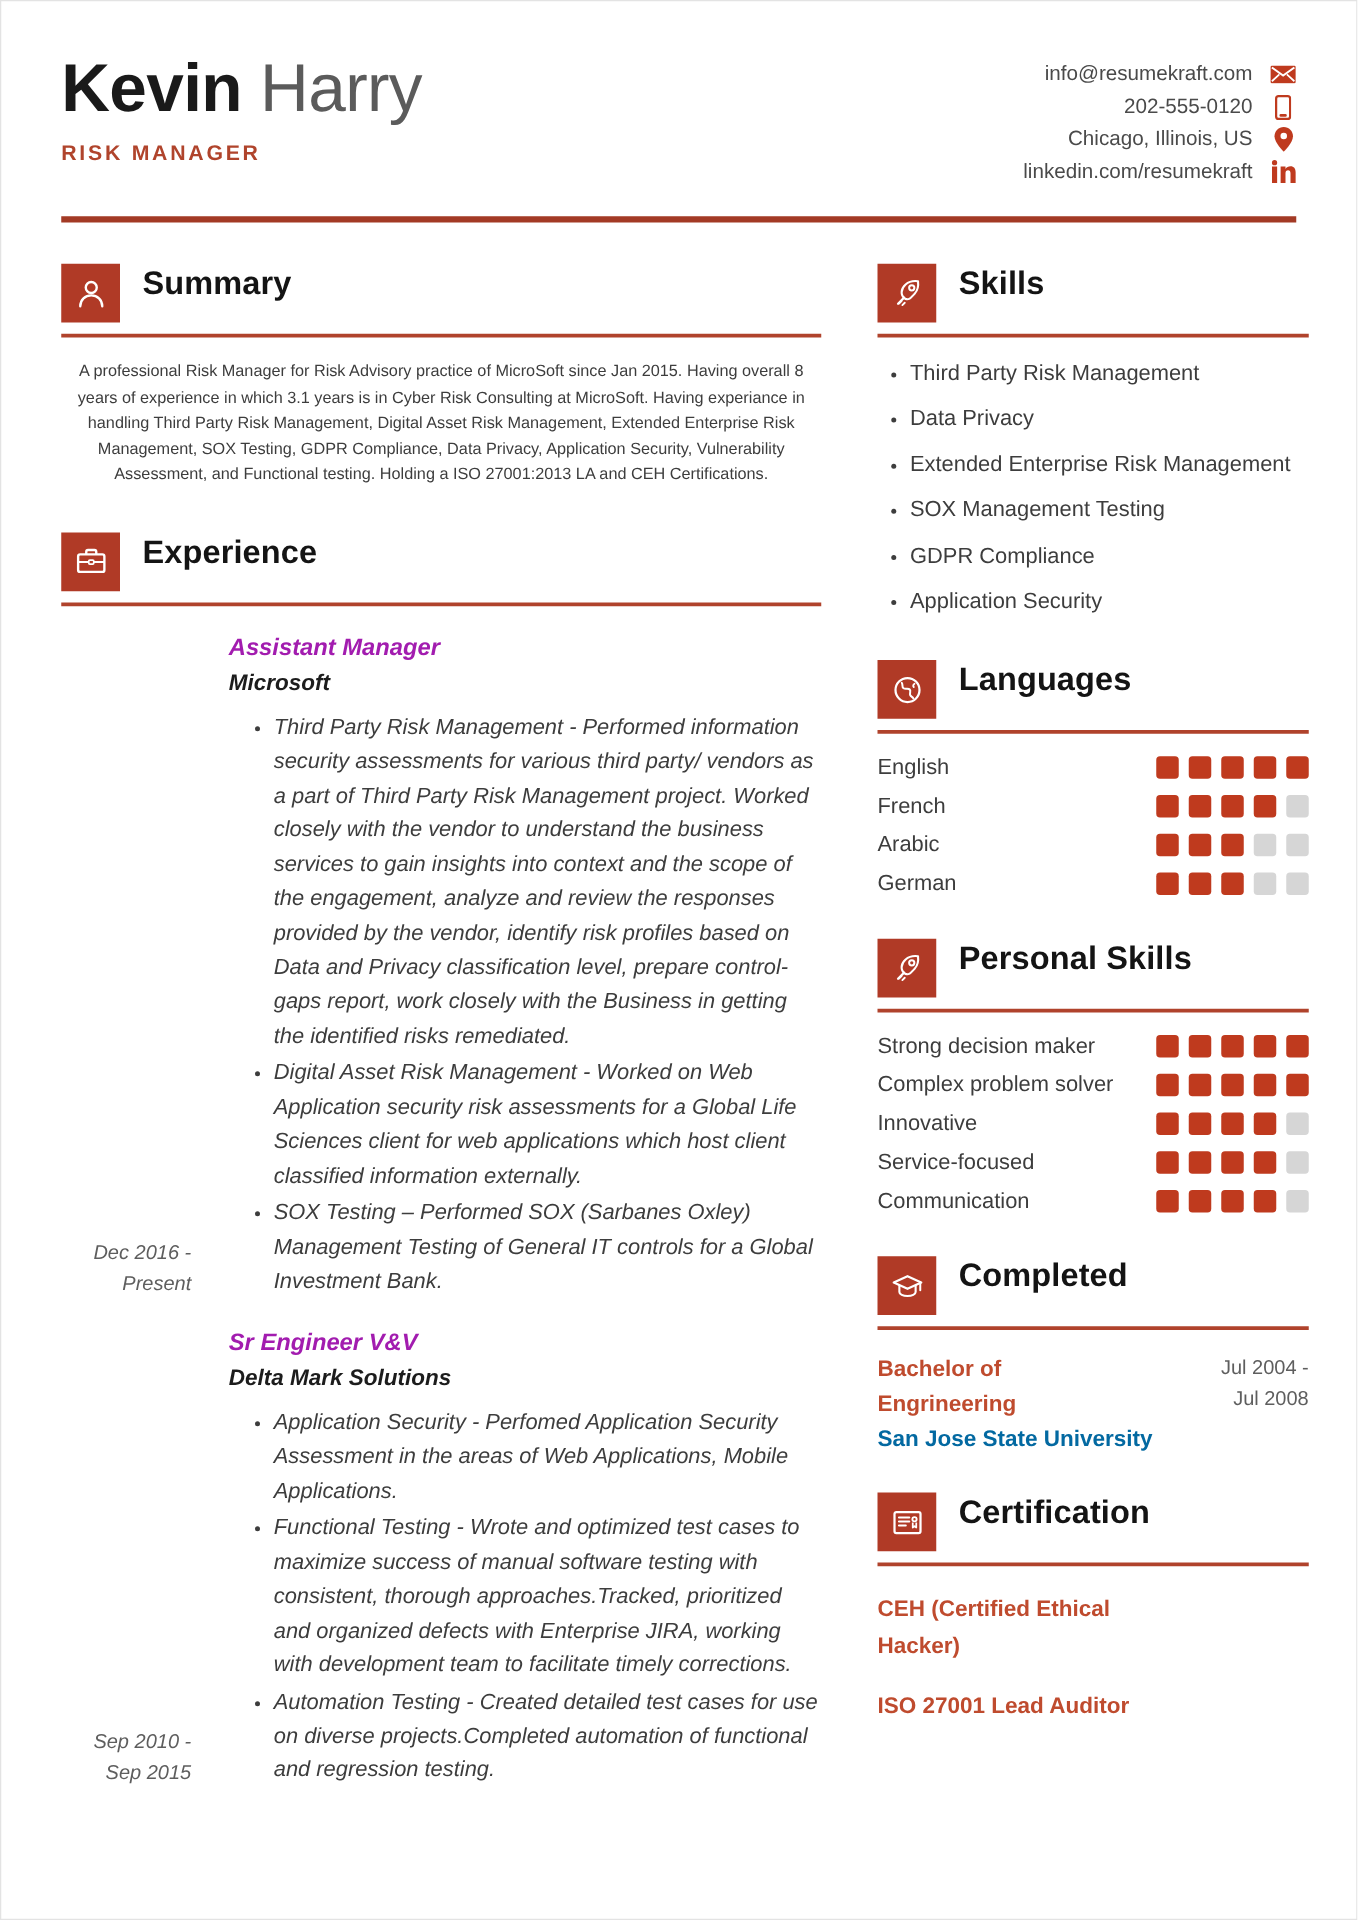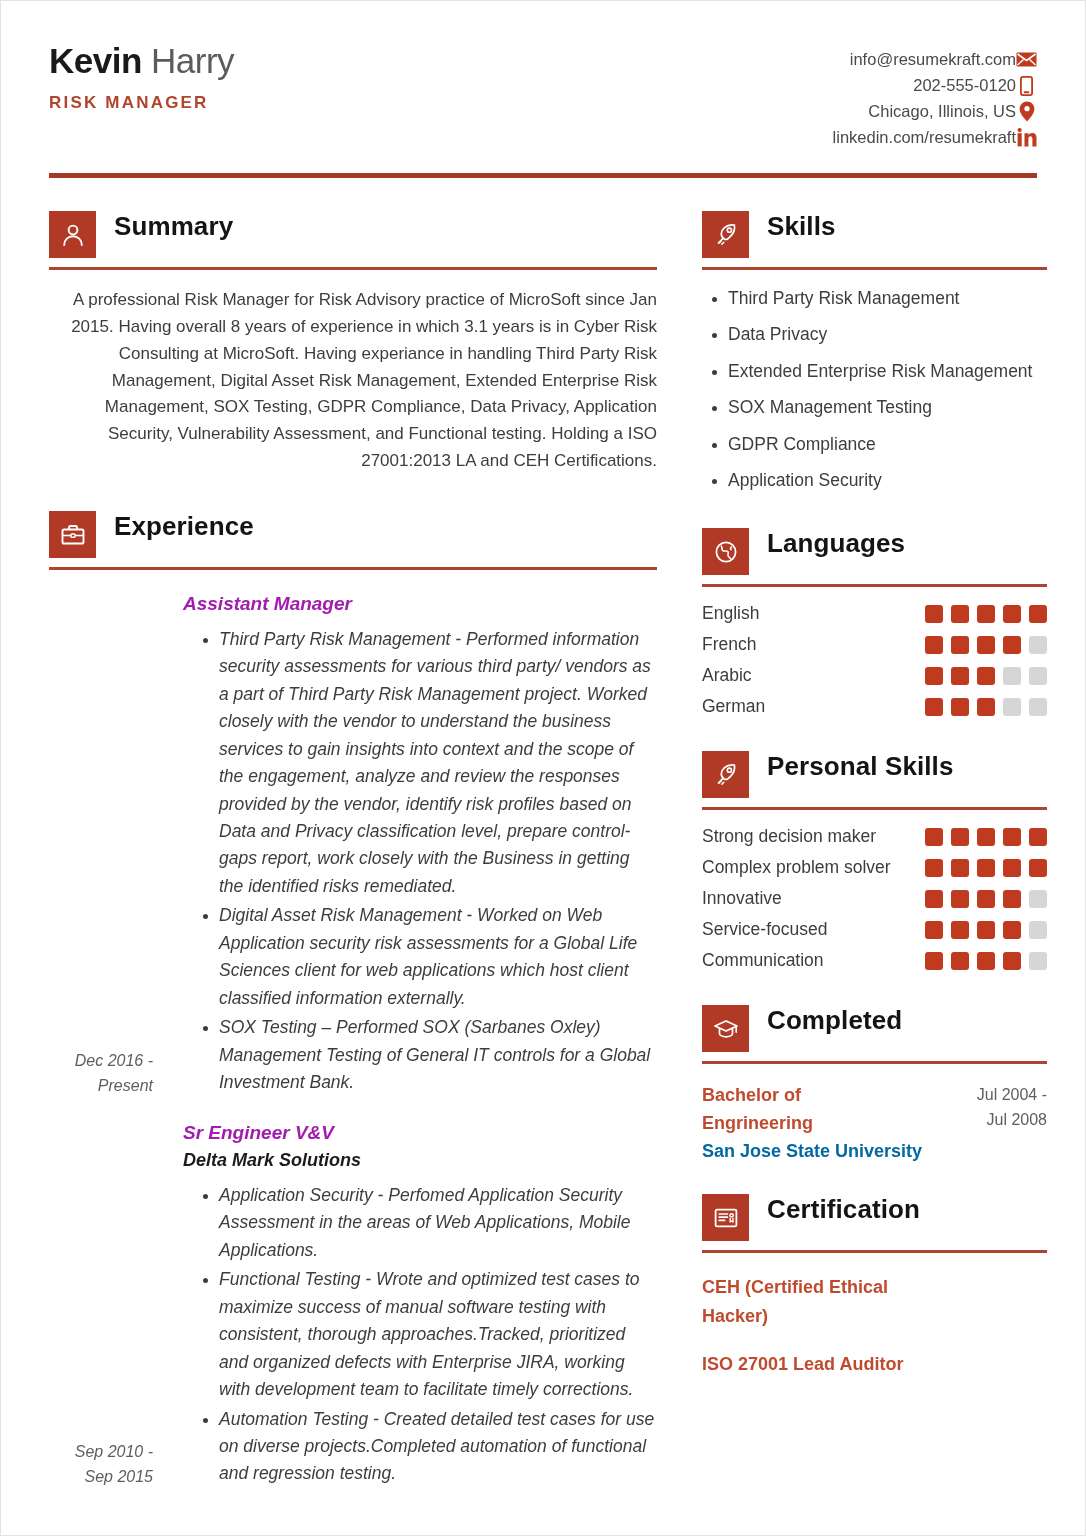--- a/index.html
+++ b/index.html
@@ -24,21 +24,21 @@
   
   .header {
     display: flex;
     align-items: flex-start;
     justify-content: space-between;
     padding: 38px 48px 0 48px;
     box-sizing: border-box;
   }
   .name-block { padding-top: 4px; }
   .full-name {
-    font-size: 35px;
+    font-size: 54px;
     line-height: 1.05;
     letter-spacing: -0.5px;
     white-space: nowrap;
   }
   .name-first { font-weight: bold; color: #1a1a1a; }
   .name-last  { font-weight: normal; color: #5b5b5b; }
   .job-title {
     margin-top: 13px;
     font-size: 17px;
     font-weight: bold;
@@ -50,20 +50,21 @@
   .contact-block {
     padding-top: 10px;
     display: flex;
     flex-direction: column;
     gap: 5px;
   }
   .contact-row {
     display: flex;
     align-items: center;
     justify-content: flex-end;
+    gap: 14px;
   }
   .contact-text {
     font-size: 16.5px;
     color: #4a4a4a;
     text-align: right;
     white-space: nowrap;
   }
   .contact-icon {
     width: 21px;
     height: 21px;
@@ -116,24 +117,24 @@
   }
   .section-rule {
     margin-top: 9px;
     height: 3px;
     background: #b0432c;
   }
 
   
   .summary-text {
     margin-top: 17px;
-    font-size: 17px;
+    font-size: 13px;
     line-height: 1.58;
     color: #3d3d3d;
-    text-align: right;
+    text-align: center;
   }
 
   
   .exp-entry {
     display: flex;
     margin-top: 22px;
     align-items: flex-end;
     font-style: italic;
   }
   .exp-dates {
@@ -349,20 +350,21 @@
         </div>
         <div class="section-rule"></div>
 
         <div class="exp-entry">
           <div class="exp-dates">
             <div>Dec 2016 -</div>
             <div>Present</div>
           </div>
           <div class="exp-main">
             <div class="exp-role">Assistant Manager</div>
+            <div class="exp-company">Microsoft</div>
             <ul class="exp-bullets">
               <li>Third Party Risk Management - Performed information security assessments for various third party/ vendors as a part of Third Party Risk Management project. Worked closely with the vendor to understand the business services to gain insights into context and the scope of the engagement, analyze and review the responses provided by the vendor, identify risk profiles based on Data and Privacy classification level, prepare control-gaps report, work closely with the Business in getting the identified risks remediated.</li>
               <li>Digital Asset Risk Management - Worked on Web Application security risk assessments for a Global Life Sciences client for web applications which host client classified information externally.</li>
               <li>SOX Testing –  Performed SOX (Sarbanes Oxley) Management Testing of General IT controls for a Global Investment Bank.</li>
             </ul>
           </div>
         </div>
 
         <div class="exp-entry">
           <div class="exp-dates">

